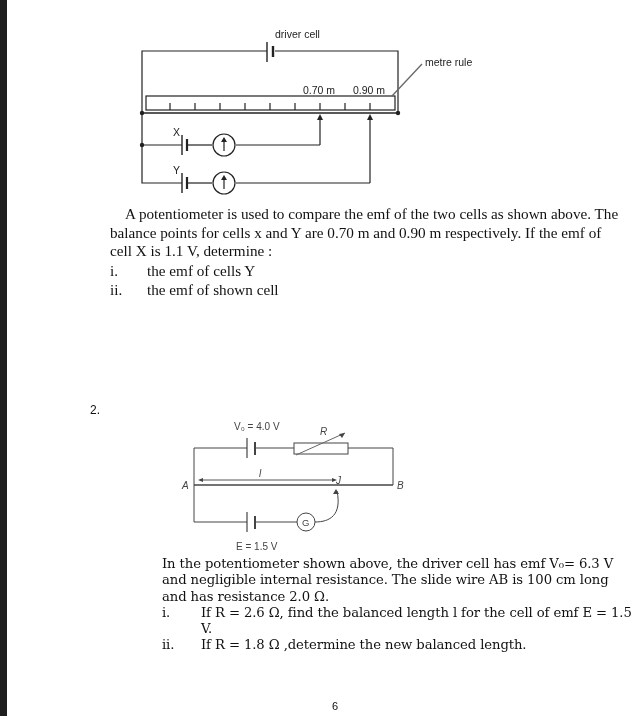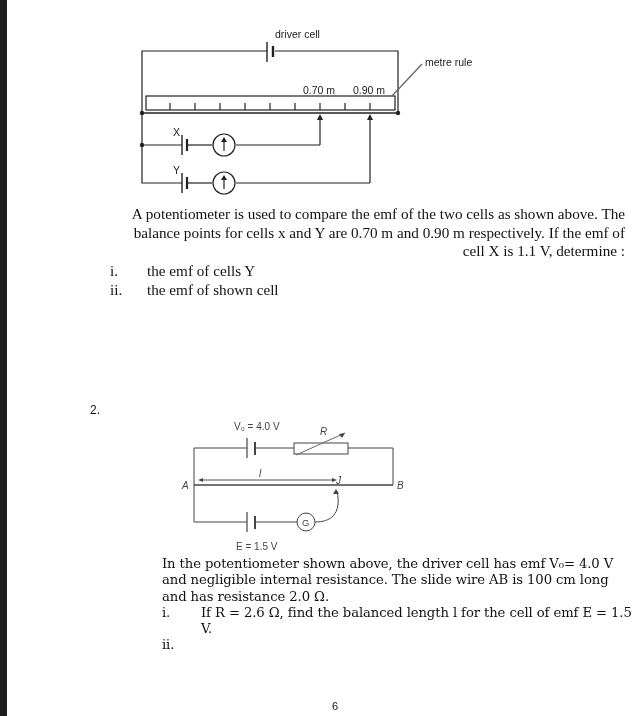--- a/index.html
+++ b/index.html
@@ -3,21 +3,21 @@
 <meta charset="utf-8">
 <style>
   html, body { margin: 0; padding: 0; }
   body {
     width: 636px; height: 716px; background: #ffffff; position: relative; overflow: hidden;
     font-family: "Liberation Serif", serif; color: #111;
   }
   .left-strip { position: absolute; left: 0; top: 0; width: 7px; height: 716px; background: #1e1e1e; }
   .abs { position: absolute; }
   .p1 { left: 110px; top: 205px; width: 515px; font-size: 15.2px; line-height: 18.5px; }
-  .p1 .first { text-indent: 15px; text-align: right; }
+  .p1 .first { text-indent: 15px; }
   .list-item { display: flex; font-size: 15.2px; line-height: 19px; }
   .list-item .num { width: 37px; flex: none; }
   .qnum { left: 90px; top: 403px; font-family: "Liberation Sans", sans-serif; font-size: 12px; }
   .p2 { left: 162px; top: 556px; width: 470px; font-family: "DejaVu Serif", serif; font-size: 13.2px; line-height: 16.3px; letter-spacing: -0.1px; }
   .p2 .list-item { font-size: 13.2px; line-height: 16.3px; }
   .p2 .list-item .num { width: 39px; }
   .pagenum { left: 332px; top: 700px; font-family: "Liberation Sans", sans-serif; font-size: 11px; }
   svg text { font-family: "Liberation Sans", sans-serif; }
 </style>
 </head>
@@ -132,23 +132,24 @@
   <text x="150" y="30" font-size="10" font-style="italic" fill="#444">R</text>
   <text x="89" y="72" font-size="10" font-style="italic" fill="#444">l</text>
   <text x="12" y="84" font-size="10" font-style="italic" fill="#444">A</text>
   <text x="227" y="84" font-size="10" font-style="italic" fill="#444">B</text>
   <text x="166" y="79" font-size="10" font-style="italic" fill="#444">J</text>
   <text x="132" y="121" font-size="9.5" fill="#444">G</text>
   <text x="66" y="145" font-size="10" fill="#444">E = 1.5 V</text>
 </svg>
 
 <div class="abs p2">
-  <div>In the potentiometer shown above, the driver cell has emf  V₀= 4.0 V and negligible internal resistance. The slide wire AB is 100 cm long and has resistance 2.0 Ω.</div>
+  <div>In the potentiometer shown above, the driver cell has emf  V₀= 6.3 V and negligible internal resistance. The slide wire AB is 100 cm long and has resistance 2.0 Ω.</div>
   <div class="list-item">
     <span class="num">i.</span>
     <span>If R = 2.6 Ω, find the balanced length l for the cell of emf E = 1.5 V.</span>
   </div>
   <div class="list-item">
     <span class="num">ii.</span>
+    <span>If R = 1.8 Ω ,determine the new balanced length.</span>
   </div>
 </div>
 
 <div class="abs pagenum">6</div>
 
 </body></html>

